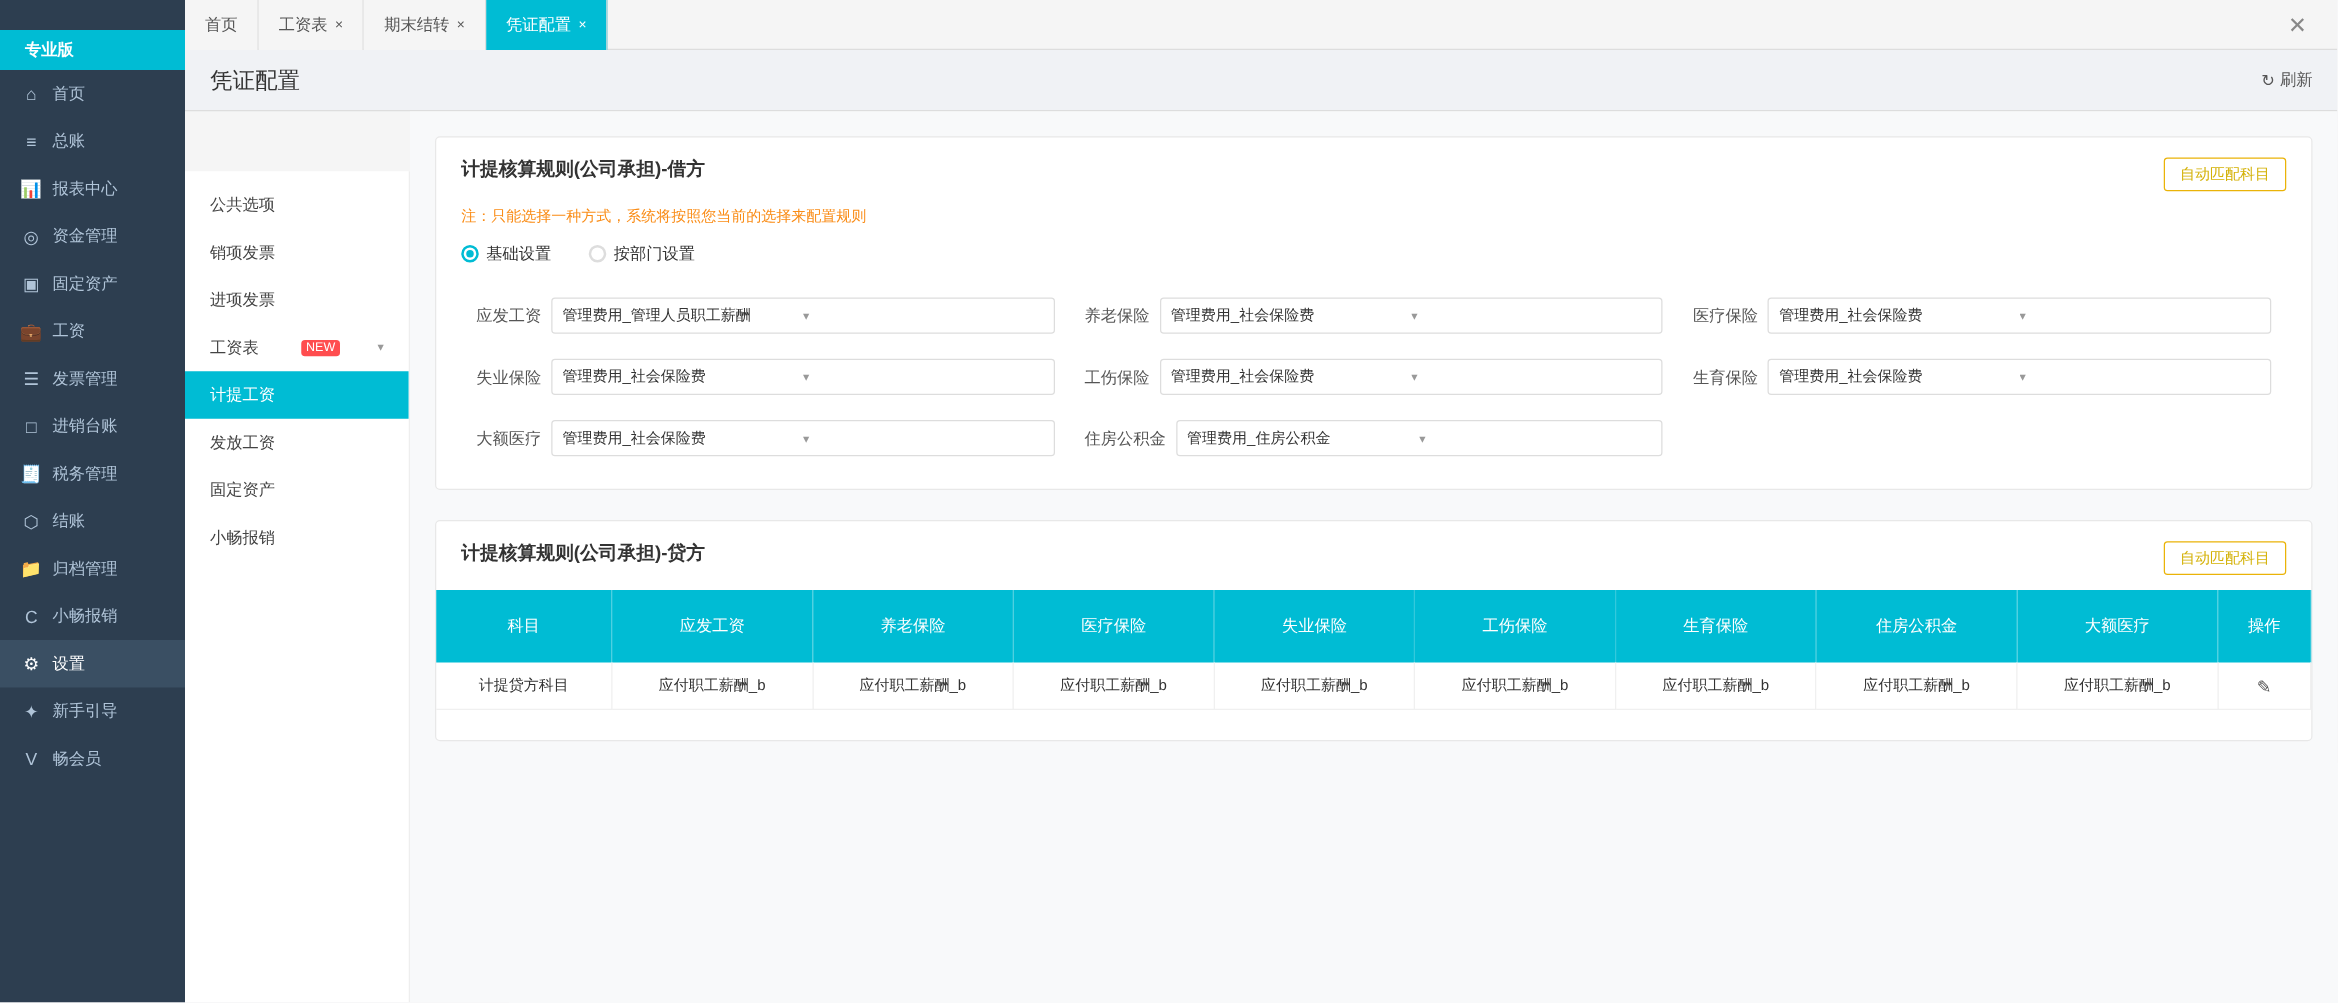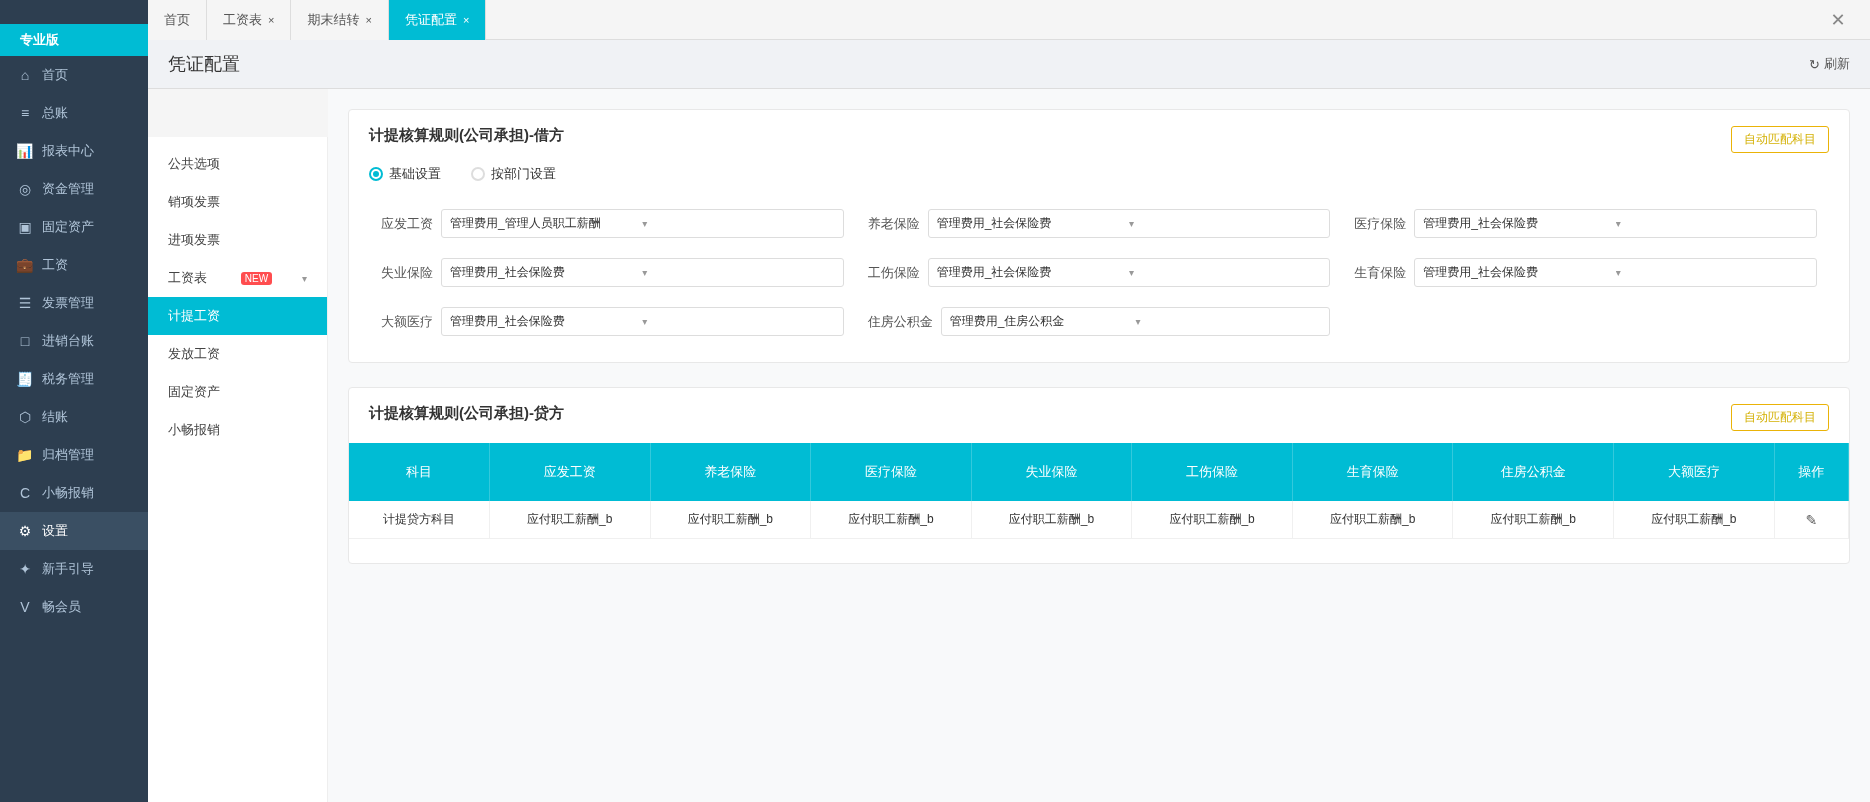--- a/index.html
+++ b/index.html
@@ -414,20 +414,21 @@
       </div>
     </div>
 
     <div class="content-main">
 
       <div class="section">
         <div class="section-header">
           <span class="section-title">计提核算规则(公司承担)-借方</span>
           <button class="auto-match-btn">自动匹配科目</button>
         </div>
+        <div class="notice-text">注：只能选择一种方式，系统将按照您当前的选择来配置规则</div>
 
         <div class="radio-group">
           <div class="radio-option">
             <div class="radio-circle checked"></div>
             <span>基础设置</span>
           </div>
           <div class="radio-option">
             <div class="radio-circle"></div>
             <span>按部门设置</span>
           </div>

